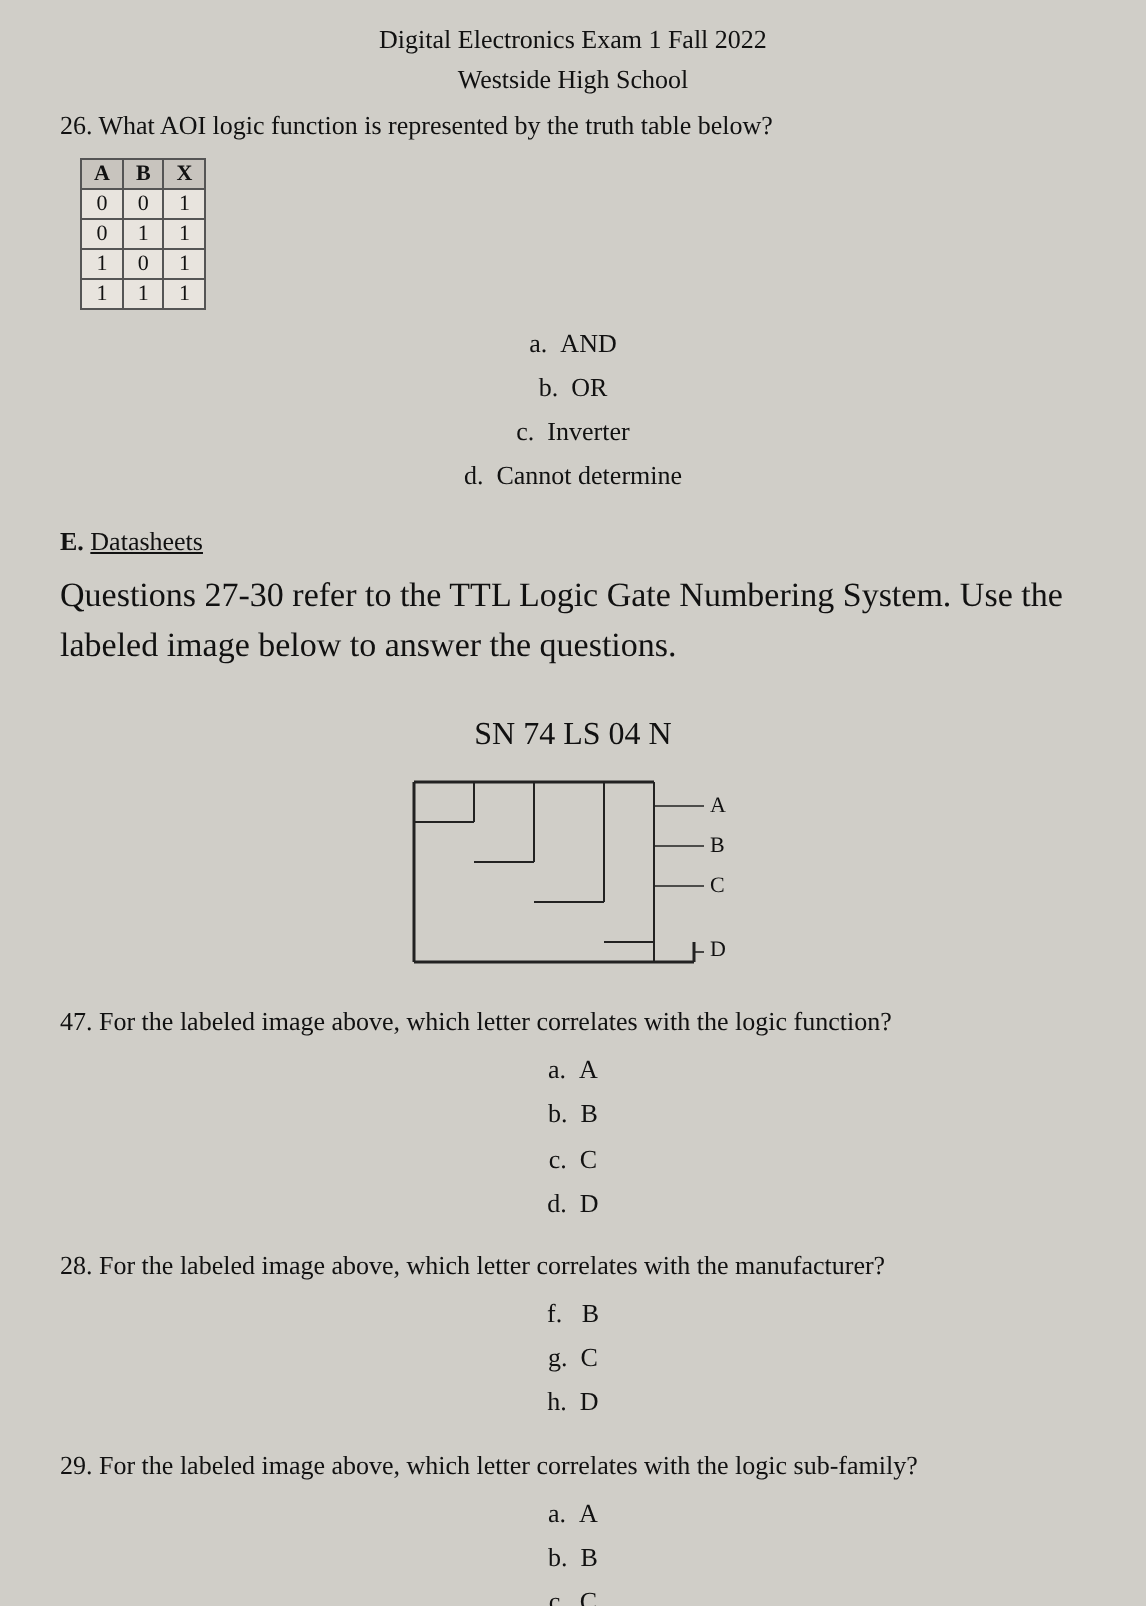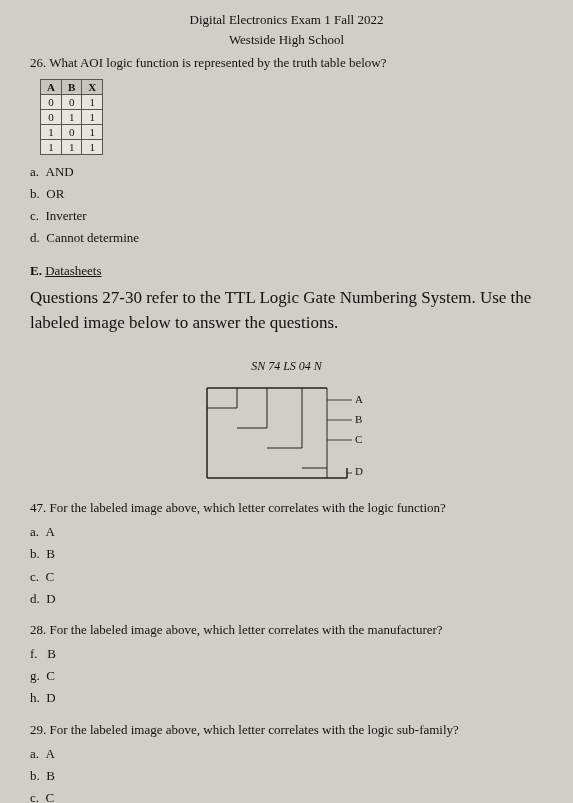--- a/index.html
+++ b/index.html
@@ -21,20 +21,21 @@
     .question-block {
       margin-bottom: 10px;
     }
     .question-text {
       font-size: 13px;
       line-height: 1.5;
       margin-bottom: 4px;
     }
     .options {
       line-height: 1.7;
+      text-align: center;
     }
     .option {
       font-size: 13px;
     }
     .truth-table {
       border-collapse: collapse;
       margin: 6px 0 6px 10px;
       font-size: 11px;
     }
     .truth-table td, .truth-table th {
@@ -64,23 +65,22 @@
       line-height: 1.5;
       margin-bottom: 23px;
     }
     .chip-diagram {
       display: flex;
       flex-direction: column;
       align-items: center;
       margin: 8px 0 10px 0;
     }
     .chip-label {
-      font-size: 12px;
+      font-size: 16px;
       margin-bottom: 4px;
-      font-style: italic;
     }
     .chip-svg {
       display: block;
     }
   </style>
 </head>
 <body>
 
 <div class="header">
   <div>Digital Electronics Exam 1 Fall 2022</div>

